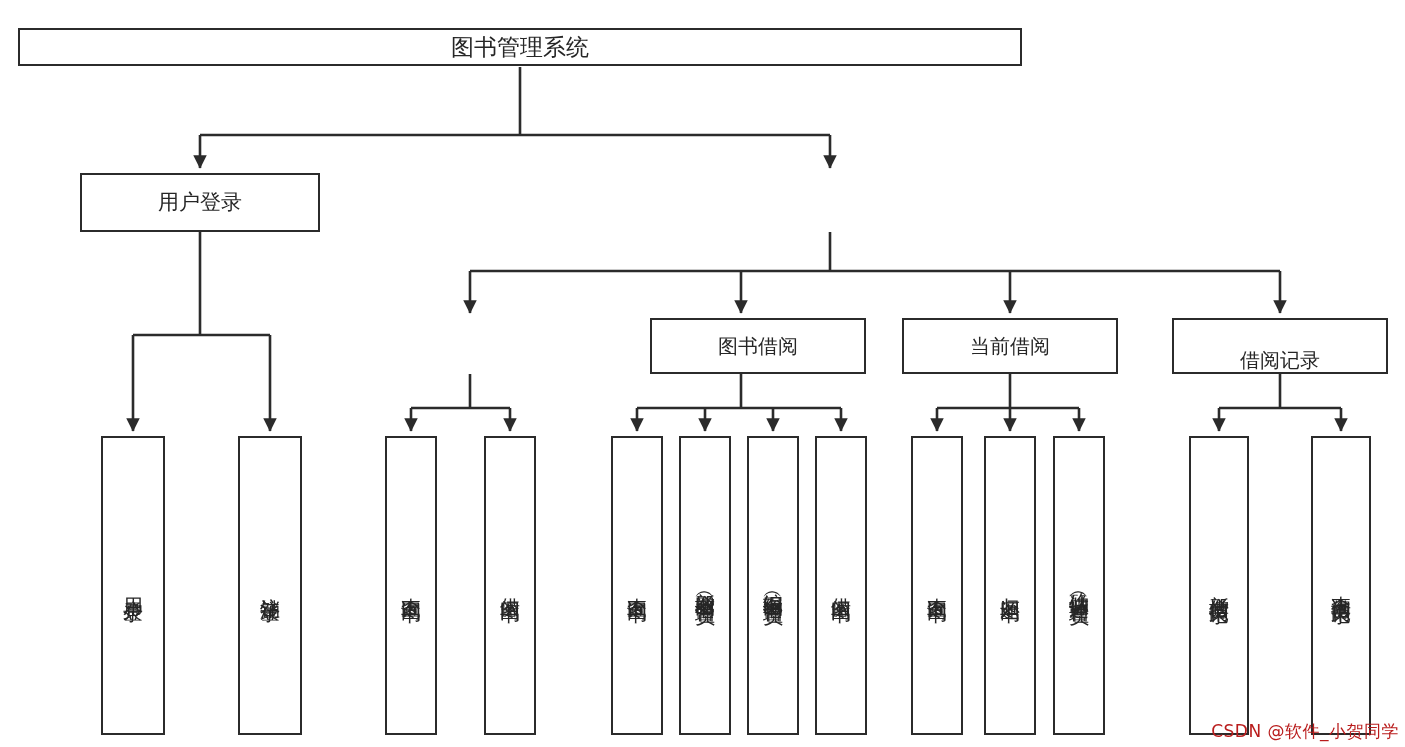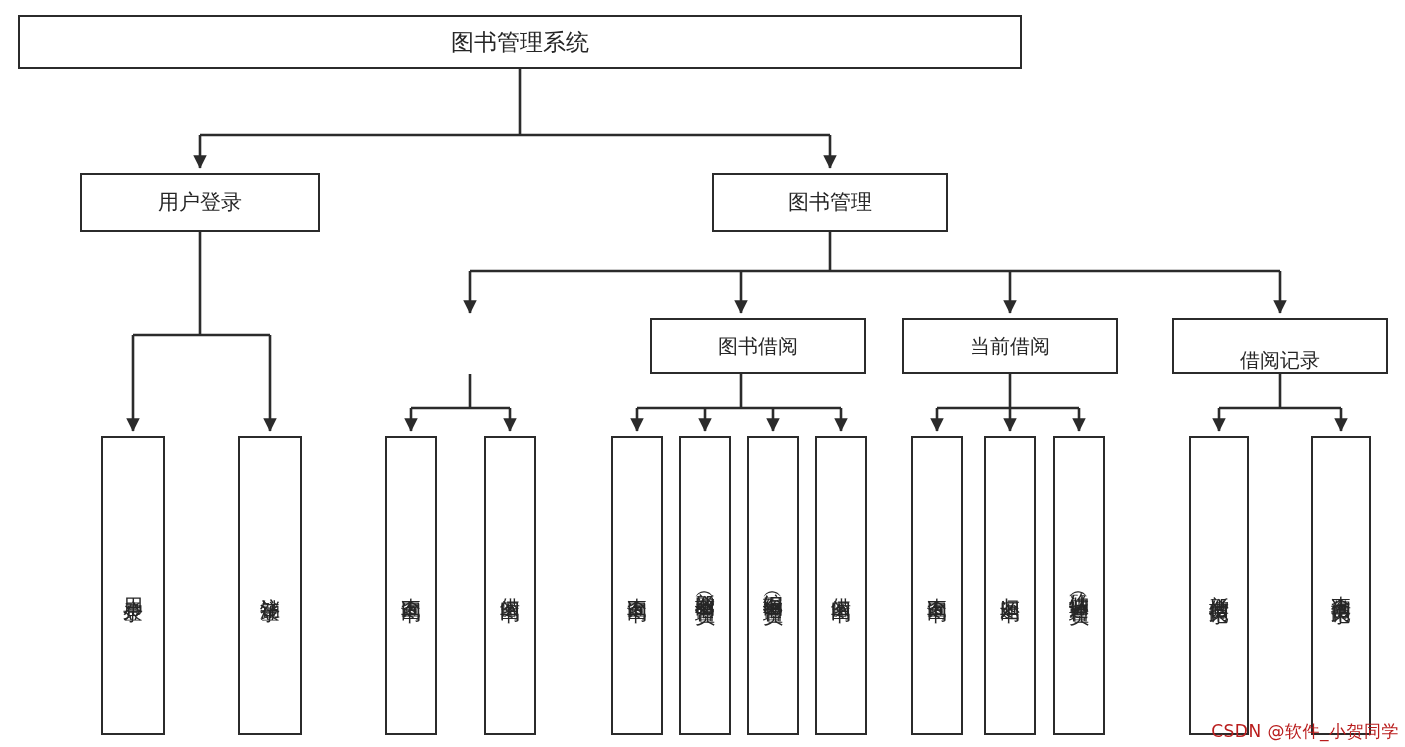--- a/index.html
+++ b/index.html
@@ -115,29 +115,26 @@
       <path d="M 1010 408 L 1010 431" marker-end="url(#arrowhead)"></path>
       <path d="M 1079 408 L 1079 431" marker-end="url(#arrowhead)"></path>
 
       <path d="M 1280 374 L 1280 408"></path>
       <path d="M 1219 408 L 1341 408"></path>
       <path d="M 1219 408 L 1219 431" marker-end="url(#arrowhead)"></path>
       <path d="M 1341 408 L 1341 431" marker-end="url(#arrowhead)"></path>
     </g>
   </svg>
 
-  <div class="node root-node" id="node-root" style="left: 18px; top: 15px; width: 1004px; height: 54px;">
+  <div class="node root-node" id="node-root" style="left: 18px; top: 28px; width: 1004px; height: 38px;">
     <span class="node-label">图书管理系统</span>
   </div>
 
   <div class="node level1-node" id="node-l1-0" style="left: 80px; top: 173px; width: 240px; height: 59px;">
     <span class="node-label">用户登录</span>
-  </div>
-  <div class="node level1-node" id="node-l1-1" style="left: 712px; top: 173px; width: 236px; height: 59px;">
-    <span class="node-label">图书管理</span>
   </div>
 
   <div class="node level2-node" id="node-l2-1" style="left: 650px; top: 318px; width: 216px; height: 56px;">
     <span class="node-label">图书借阅</span>
   </div>
   <div class="node level2-node" id="node-l2-2" style="left: 902px; top: 318px; width: 216px; height: 56px;">
     <span class="node-label">当前借阅</span>
   </div>
   <div class="node level2-node" id="node-l2-3" style="left: 1172px; top: 318px; width: 216px; height: 56px; align-items: flex-end;">
     <span class="node-label">借阅记录</span>

